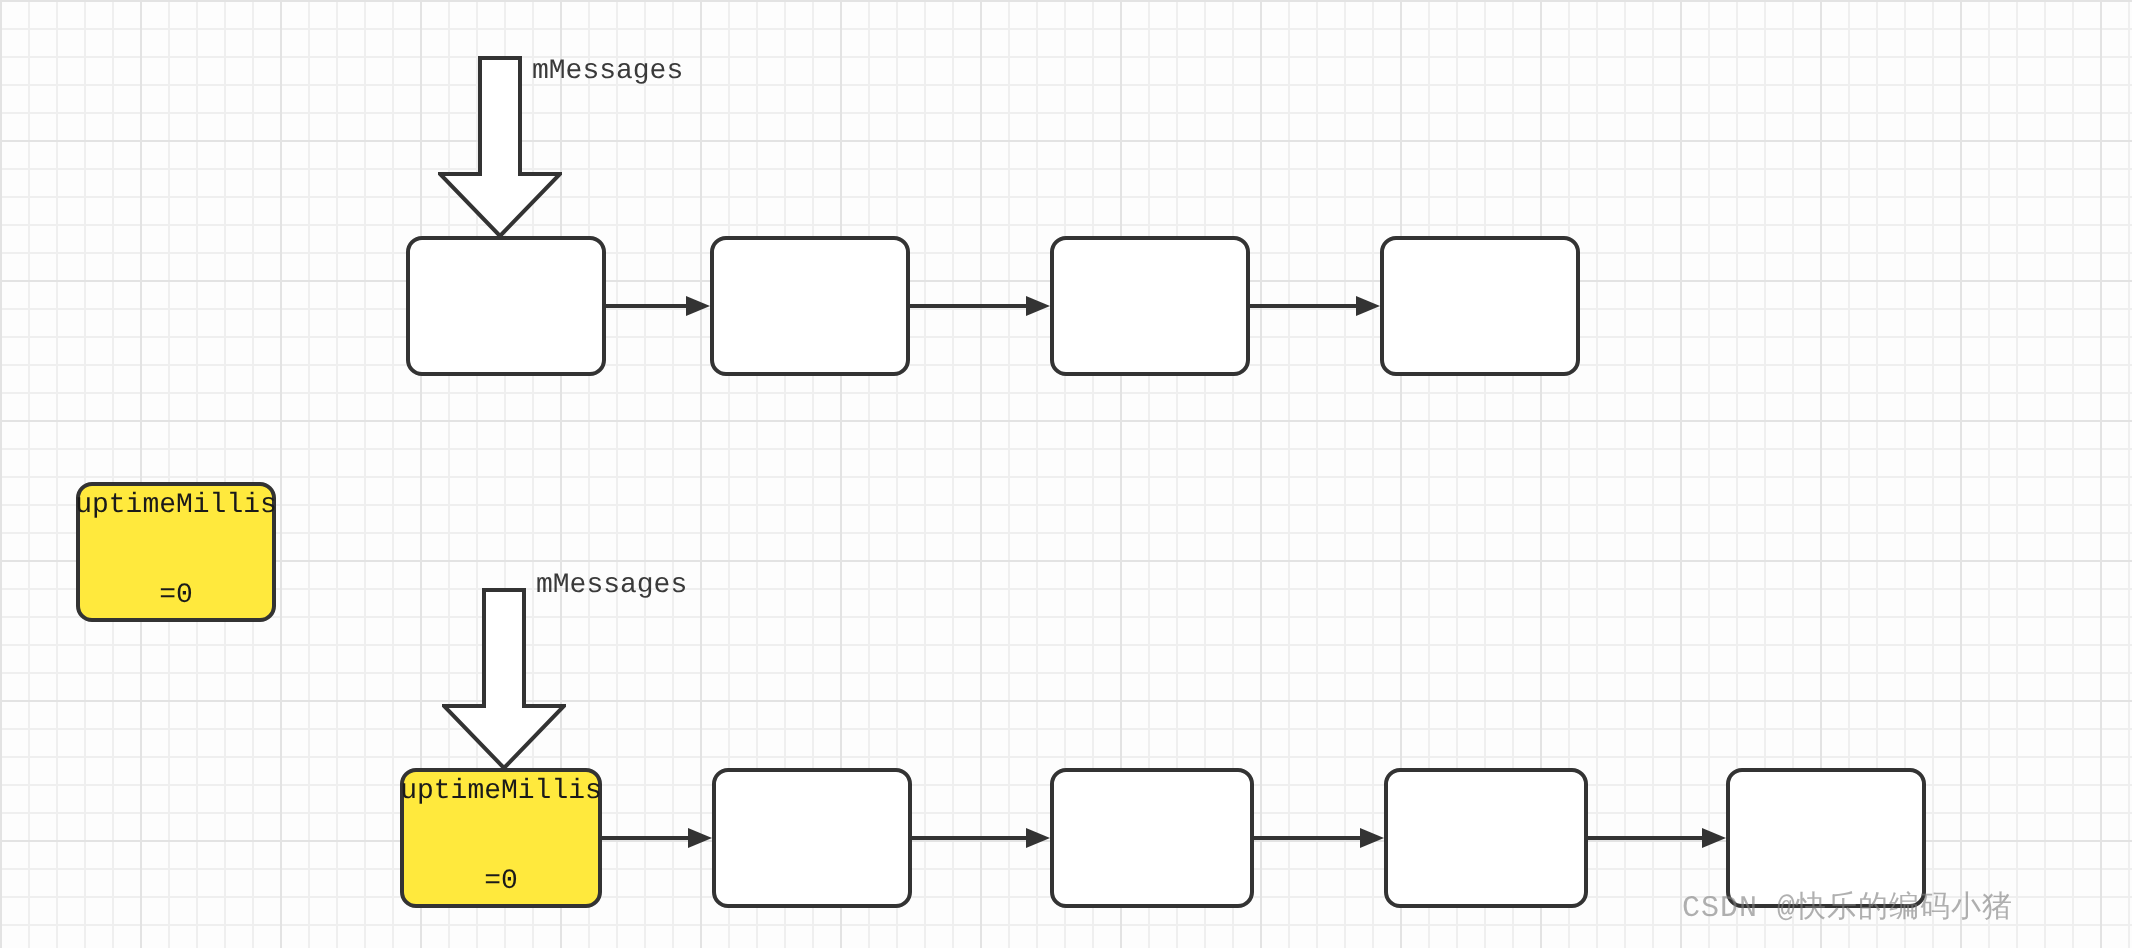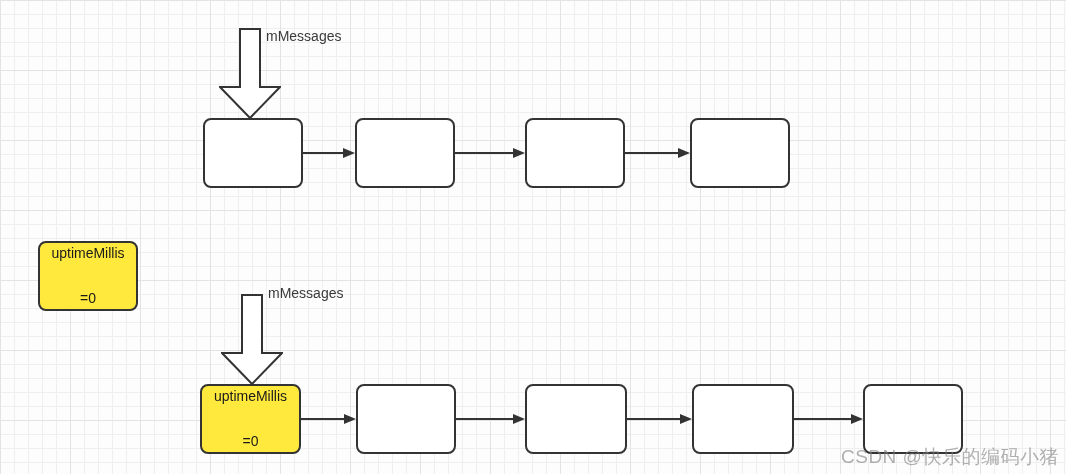--- a/index.html
+++ b/index.html
@@ -10,20 +10,21 @@
     width: 1066px;
     height: 474px;
     overflow: hidden;
     background-color: #fdfdfd;
     background-image:
       linear-gradient(#e3e3e3 1px, transparent 1px),
       linear-gradient(90deg, #e3e3e3 1px, transparent 1px),
       linear-gradient(#efefef 1px, transparent 1px),
       linear-gradient(90deg, #efefef 1px, transparent 1px);
     background-size: 70px 70px, 70px 70px, 14px 14px, 14px 14px;
+    font-family: Liberation Mono, monospace;
   }
 
   .node {
     position: absolute;
     width: 100px;
     height: 70px;
     box-sizing: border-box;
     background: #ffffff;
     border: 2px solid #333333;
     border-radius: 8px;
@@ -49,21 +50,21 @@
     z-index: 3;
   }
 
   .connector { position: absolute; z-index: 1; }
 
   .watermark {
     position: absolute;
     top: 444px;
     left: 841px;
     width: 222px;
-    font-size: 19px;
+    font-size: 15px;
     letter-spacing: 0.5px;
     color: rgba(128, 128, 128, 0.62);
     white-space: nowrap;
     z-index: 5;
   }
 </style>
 </head>
 <body>
 
 <div class="canvas">

